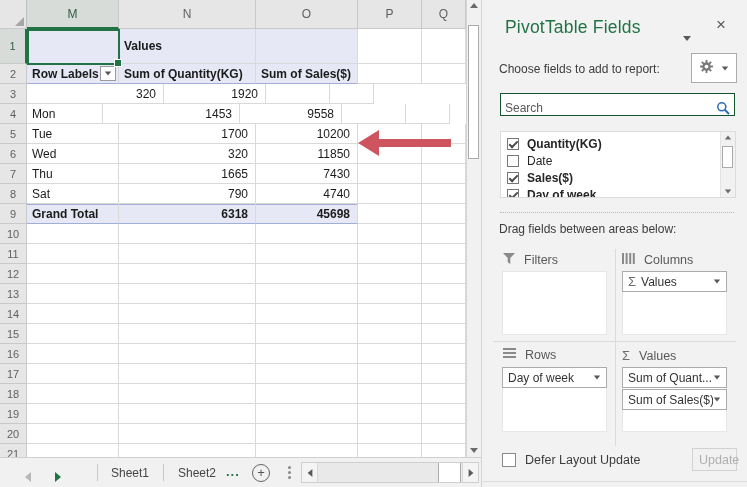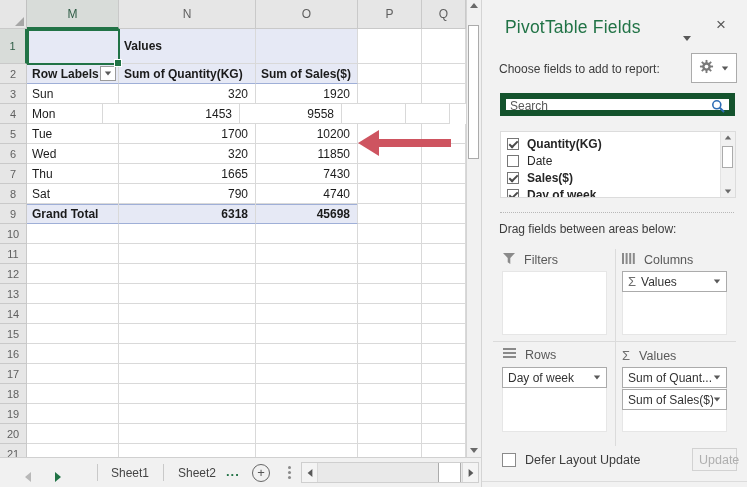--- a/index.html
+++ b/index.html
@@ -61,21 +61,21 @@
   .hs-thumb{left:136px;width:23px;background:#fff;border-left:1px solid #ABABAB;border-right:1px solid #ABABAB;box-sizing:border-box;}
 
   
   .pane{position:absolute;left:481px;top:0;width:266px;height:487px;background:#F2F2F2;border-left:1px solid #D4D4D4;box-sizing:border-box;}
   .pane *{box-sizing:border-box;}
   .pane-title{position:absolute;left:23px;top:17px;font-size:17.5px;color:#217346;letter-spacing:.2px;}
   .pane-caret{position:absolute;left:201px;top:27px;}
   .pane-close{position:absolute;left:234px;top:15px;font-size:17px;color:#595959;}
   .choose-label{position:absolute;left:17px;top:62px;font-size:12px;color:#3C3C3C;}
   .gear-btn{position:absolute;left:209px;top:53px;width:46px;height:30px;background:#fff;border:1px solid #ABABAB;display:flex;align-items:center;justify-content:center;gap:7px;}
-  .search{position:absolute;left:18px;top:93px;width:235px;height:23px;background:#fff;border:6px solid #14532d;display:flex;align-items:flex-start;}
+  .search{position:absolute;left:18px;top:93px;width:235px;height:23px;background:#fff;border:1px solid #14532d;display:flex;align-items:flex-end;}
   .search input{flex:1;border:none;outline:none;font-size:12px;padding:0 4px;color:#333;background:transparent;font-family:inherit;}
   .search input::placeholder{color:#595959;opacity:1;}
   .search svg{margin-right:4px;}
   .fieldlist{position:absolute;left:18px;top:131px;width:236px;height:67px;background:#fff;border:1px solid #DCDCDC;overflow:hidden;padding-top:3px;}
   .field-row{display:flex;align-items:center;height:17px;padding-left:6px;font-size:12px;color:#262626;}
   .field-row.checked{font-weight:bold;}
   .cb{position:relative;width:12px;height:12px;border:1px solid #767676;background:#fff;margin-right:8px;flex:none;}
   .cb.on::after{content:"";position:absolute;left:1px;top:2px;width:7px;height:3px;border-left:2px solid #4A4A4A;border-bottom:2px solid #4A4A4A;transform:rotate(-45deg);}
   .fl-scroll{position:absolute;right:0;top:0;bottom:0;width:15px;background:#F1F1F1;border-left:1px solid #E3E3E3;}
   .fl-up{position:absolute;top:3px;left:0;width:14px;display:flex;justify-content:center;}
@@ -136,21 +136,20 @@
         <div class="cell fill bold blue-b" style="width: 92px;">Row Labels<span class="rl-btn">
             <span class="tri tri-d c-dark sm"></span>
           </span></div>
         <div class="cell fill bold blue-b" style="width: 137px;">Sum of Quantity(KG)</div>
         <div class="cell fill bold blue-b" style="width: 102px;">Sum of Sales($)</div>
         <div class="cell" style="width: 64px;"></div>
         <div class="cell" style="width: 44px;"></div>
       </div>
       <div class="gridrow" style="height: 20px;">
         <div class="rowhdr">3</div>
-        <div class="cell" style="width: 92px;">Sun</div>
         <div class="cell num" style="width: 137px;">320</div>
         <div class="cell num" style="width: 102px;">1920</div>
         <div class="cell" style="width: 64px;"></div>
         <div class="cell" style="width: 44px;"></div>
       </div>
       <div class="gridrow" style="height: 20px;">
         <div class="rowhdr">4</div>
         <div class="cell" style="width: 76px;">Mon</div>
         <div class="cell num" style="width: 137px;">1453</div>
         <div class="cell num" style="width: 102px;">9558</div>

